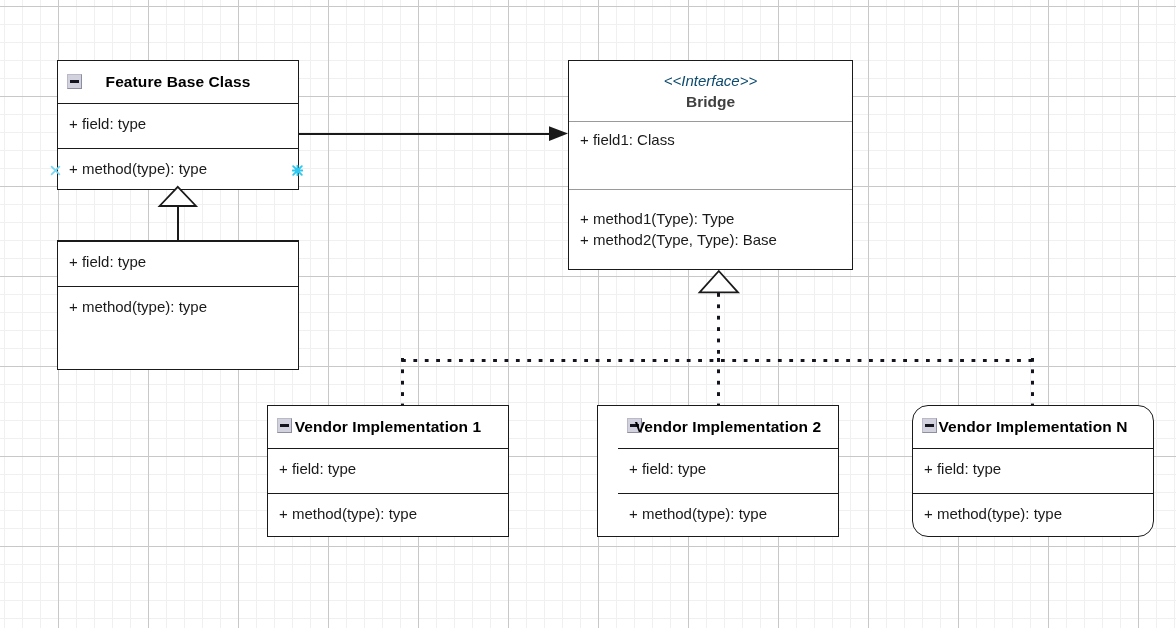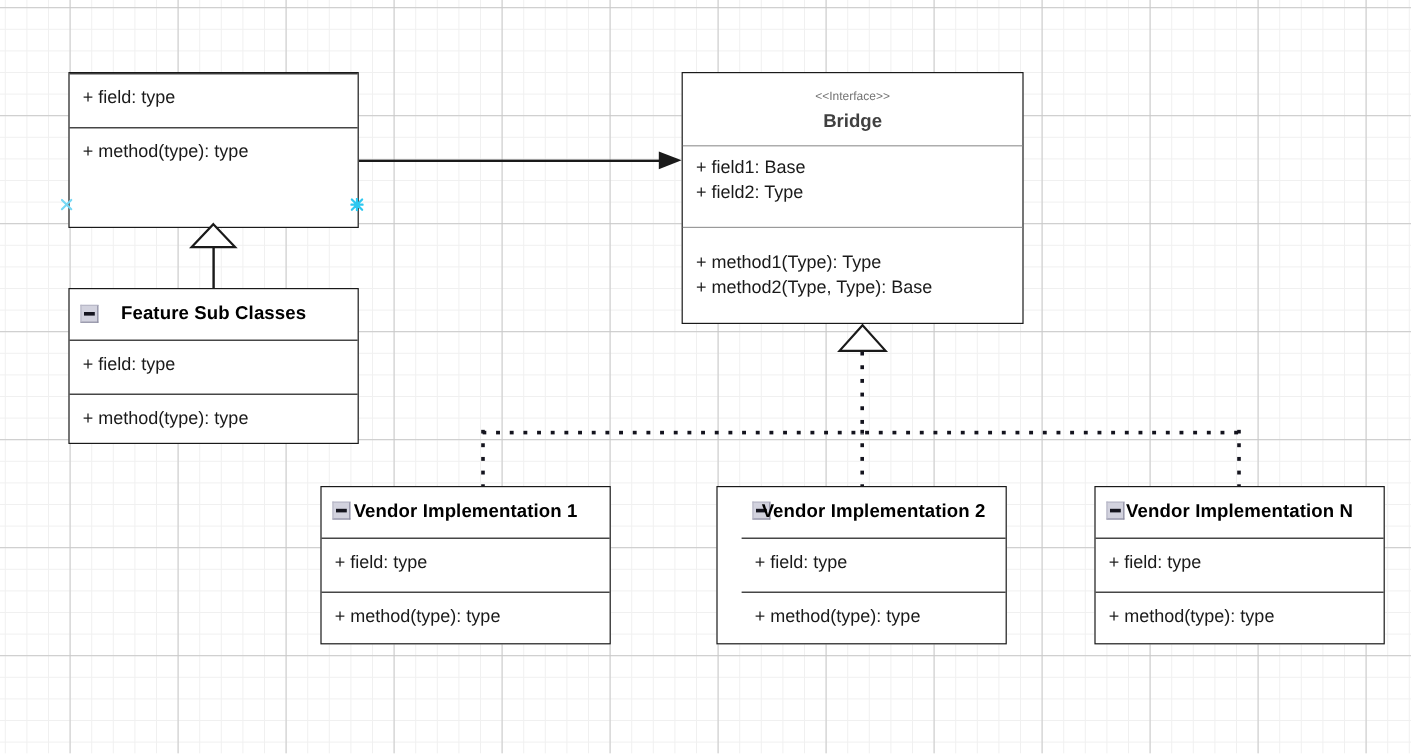--- a/index.html
+++ b/index.html
@@ -147,57 +147,56 @@
 
   <div class="edge dot-v" style="left:717px; top:293px; height:69px;"></div>
 
   <div class="edge dot-h" style="left:402px; top:358.5px; width:632px;"></div>
 
   <div class="edge dot-v" style="left:401px; top:358px; height:48px;"></div>
   <div class="edge dot-v" style="left:717px; top:358px; height:48px;"></div>
   <div class="edge dot-v" style="left:1031px; top:358px; height:48px;"></div>
 
   <div class="uml-box" style="left:57px; top:60px; width:242px; height:130px;">
+    <div class="uml-title" style="height:42px;">
+      <span class="collapse-icon" style="left:9px; top:13px;"></span>
+      <span>Feature Base Class</span>
+    </div>
     <div class="uml-compartment div-dark" style="height:45px;">
       <span>+ field: type</span>
     </div>
     <div class="uml-compartment div-dark" style="flex:1;">
       <span>+ method(type): type</span>
     </div>
   </div>
 
   <svg class="conn-x" style="left:50px; top:165px;" viewBox="0 0 11 11">
     <path d="M1.6,1.6 L9.4,9.4 M9.4,1.6 L1.6,9.4" stroke="#76d8f5" stroke-width="1.7" stroke-linecap="round" fill="none"></path>
   </svg>
   <svg class="conn-x" style="left:292px; top:165px;" viewBox="0 0 11 11">
     <path d="M1.2,1.2 L9.8,9.8 M9.8,1.2 L1.2,9.8 M5.5,0.6 L5.5,10.4 M0.6,5.5 L10.4,5.5" stroke="#2ec8f0" stroke-width="1.9" stroke-linecap="round" fill="none"></path>
   </svg>
 
   <div class="uml-box" style="left:57px; top:240px; width:242px; height:130px;">
-    <div class="uml-title" style="height:42px;">
-      <span class="collapse-icon" style="left:9px; top:13px;"></span>
-      <span>Feature Sub Classes</span>
-    </div>
     <div class="uml-compartment div-dark" style="height:45px;">
       <span>+ field: type</span>
     </div>
     <div class="uml-compartment div-dark" style="flex:1;">
       <span>+ method(type): type</span>
     </div>
   </div>
 
   <div class="uml-box" style="left:568px; top:60px; width:285px; height:210px;">
     <div style="height:60px; display:flex; flex-direction:column; align-items:center;
                 justify-content:center; line-height:21px;">
-      <span style="font-size:10px; color:#737373;">&lt;&lt;Interface&gt;&gt;</span>
+      <span style="font-style:italic; font-size:15px; color:#0c4a6e;">&lt;&lt;Interface&gt;&gt;</span>
       <span style="font-weight:bold; font-size:15.5px; color:#404040;">Bridge</span>
     </div>
     <div class="uml-compartment div-light" style="height:68px; padding-top:7px;">
-      <div>+ field1: Base</div>
-      <div>+ field2: Type</div>
+      <div>+ field1: Class</div>
     </div>
     <div class="uml-compartment div-light" style="flex:1; padding-top:18px;">
       <div>+ method1(Type): Type</div>
       <div>+ method2(Type, Type): Base</div>
     </div>
   </div>
 
   <div class="uml-box" style="left:267px; top:405px; width:242px; height:132px;">
     <div class="uml-title" style="height:42px;">
       <span class="collapse-icon" style="left:9px; top:12px;"></span>
@@ -217,21 +216,21 @@
       <span style="position:relative; z-index:10;">Vendor Implementation 2</span>
     </div>
     <div class="uml-compartment div-dark" style="height:45px;">
       <span>+ field: type</span>
     </div>
     <div class="uml-compartment div-dark" style="flex:1;">
       <span>+ method(type): type</span>
     </div>
   </div>
 
-  <div class="uml-box" style="left:912px; top:405px; width:242px; height:132px;">
+  <div class="uml-box" style="left:912px; top:405px; width:242px; height:132px;border-radius:16px;">
     <div class="uml-title" style="height:42px;">
       <span class="collapse-icon" style="left:9px; top:12px;"></span>
       <span style="position:relative; z-index:10;">Vendor Implementation N</span>
     </div>
     <div class="uml-compartment div-dark" style="height:45px;">
       <span>+ field: type</span>
     </div>
     <div class="uml-compartment div-dark" style="flex:1;">
       <span>+ method(type): type</span>
     </div>

